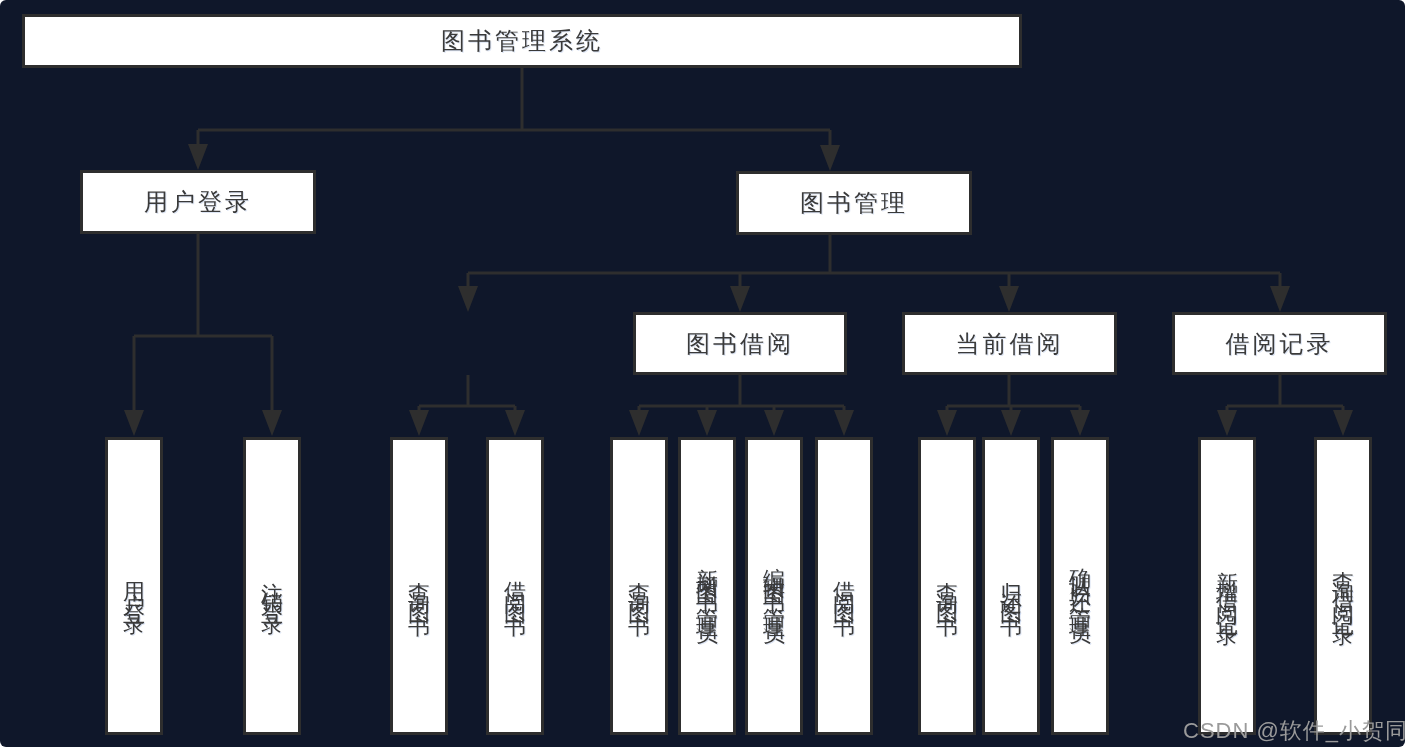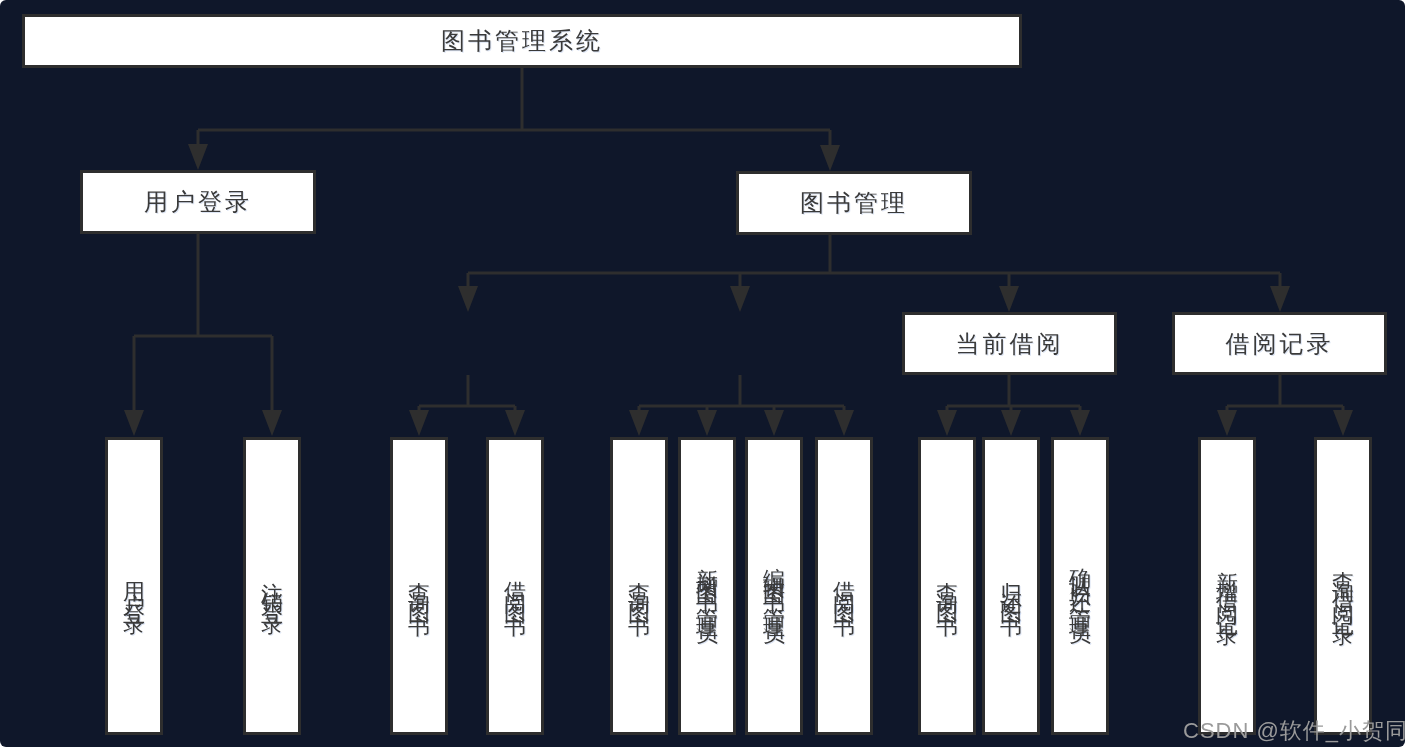--- a/index.html
+++ b/index.html
@@ -115,20 +115,23 @@
     <span class="lbl">图书管理系统</span>
   </div>
 
   <div class="box h n-login">
     <span class="lbl">用户登录</span>
   </div>
   <div class="box h n-mgmt">
     <span class="lbl">图书管理</span>
   </div>
 
+  <div class="box h n-l3b">
+    <span class="lbl">图书借阅</span>
+  </div>
   <div class="box h n-l3d">
     <span class="lbl">借阅记录</span>
   </div>
   <div class="box h n-l3c">
     <span class="lbl">当前借阅</span>
   </div>
 
   <div class="box v leaf n-a1">
     <span class="lbl">用户登录</span>
   </div>

